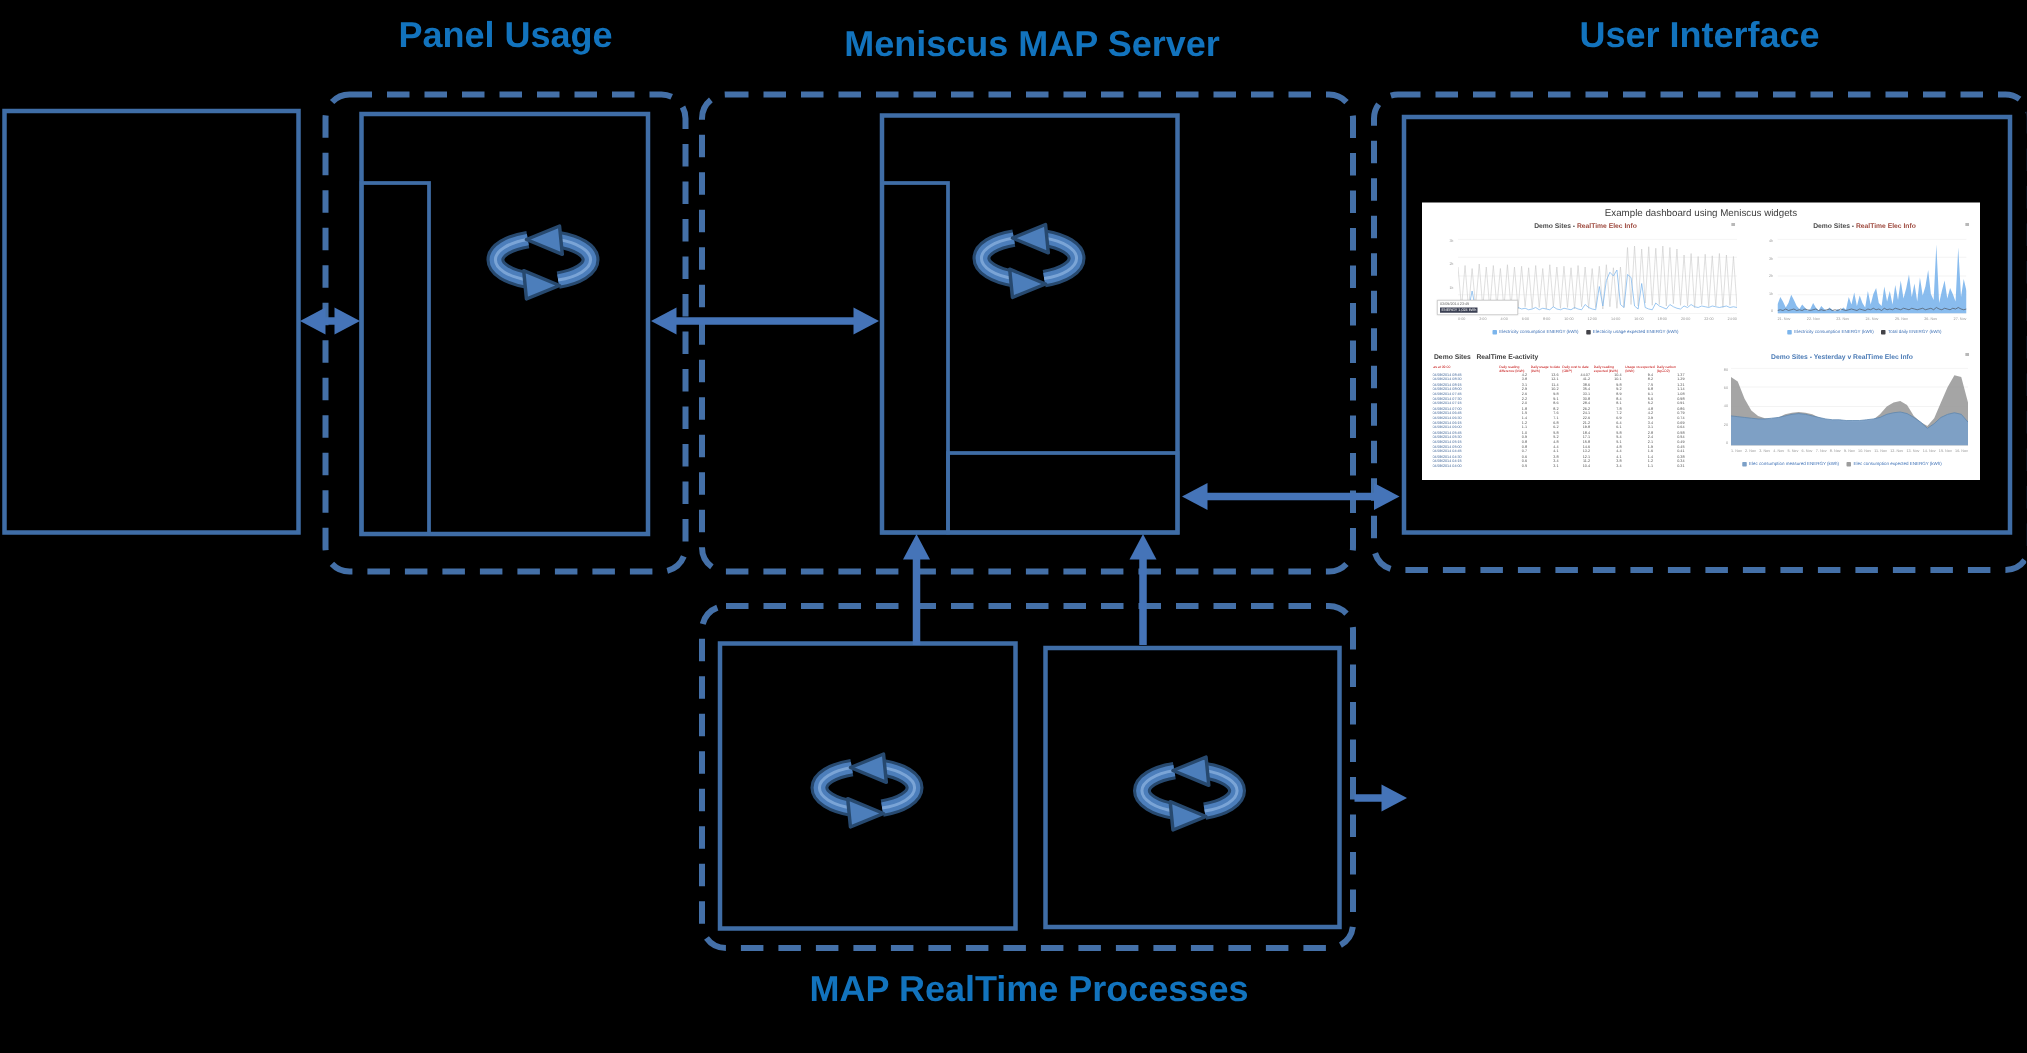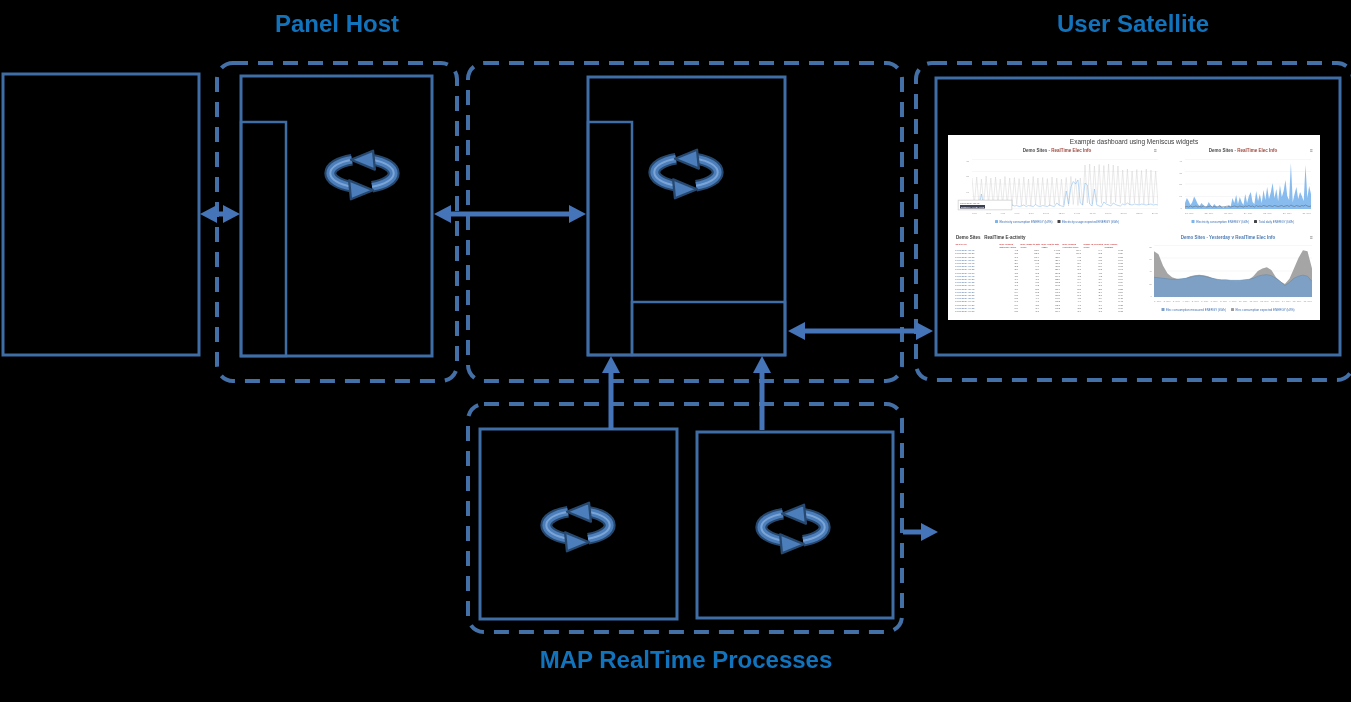--- a/index.html
+++ b/index.html
@@ -116,22 +116,23 @@
       <line class="arrow-line" x1="903" y1="532" x2="924" y2="532"></line>
       <polygon class="arrow-head" points="938,532 921,523 921,541"></polygon>
     </g>
 
     <use href="#sync-sym" transform="translate(316,148) scale(0.92,0.9)"></use>
     <use href="#sync-sym" transform="translate(640,147) scale(0.92,0.9)"></use>
     <use href="#sync-sym" transform="translate(532,500) scale(0.92,0.9)"></use>
     <use href="#sync-sym" transform="translate(747,502) scale(0.92,0.9)"></use>
   </svg>
 
-  <div class="grp-title" style="left:237px;top:10px;width:200px">Panel Host</div>
-  <div class="grp-title" style="left:1023px;top:10px;width:220px">User Satellite</div>
+  <div class="grp-title" style="left:237px;top:10px;width:200px">Panel Usage</div>
+  <div class="grp-title" style="left:538px;top:16px;width:300px">Meniscus MAP Server</div>
+  <div class="grp-title" style="left:1023px;top:10px;width:220px">User Interface</div>
   <div class="grp-title" style="left:536px;top:646px;width:300px">MAP RealTime Processes</div>
 
   <div id="dashboard">
     <div id="dash-inner">
       <div class="dash-title">Example dashboard using Meniscus widgets</div>
 
       <div class="panel" style="left:12px;top:26px;width:412px;height:172px">
         <div class="ptitle">
           <span class="t-a">Demo Sites -</span>
           <span class="t-b">RealTime Elec Info</span>

